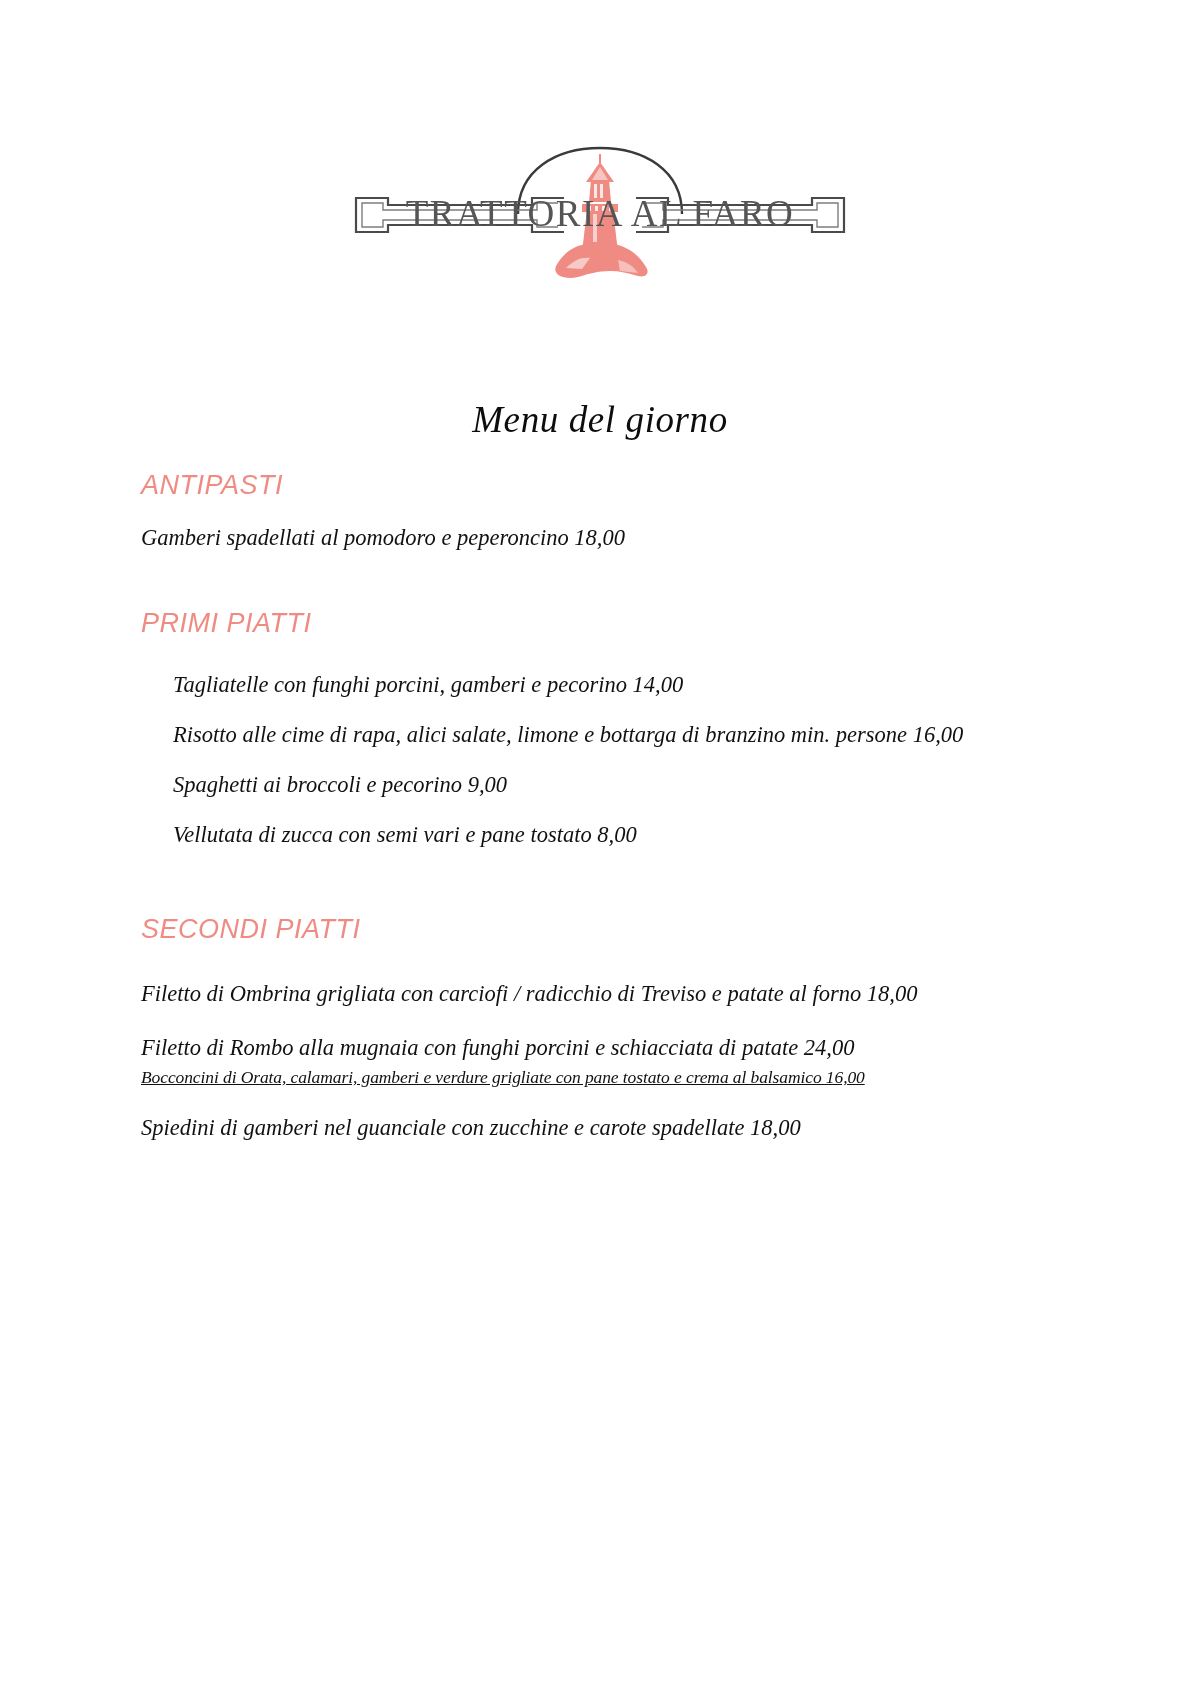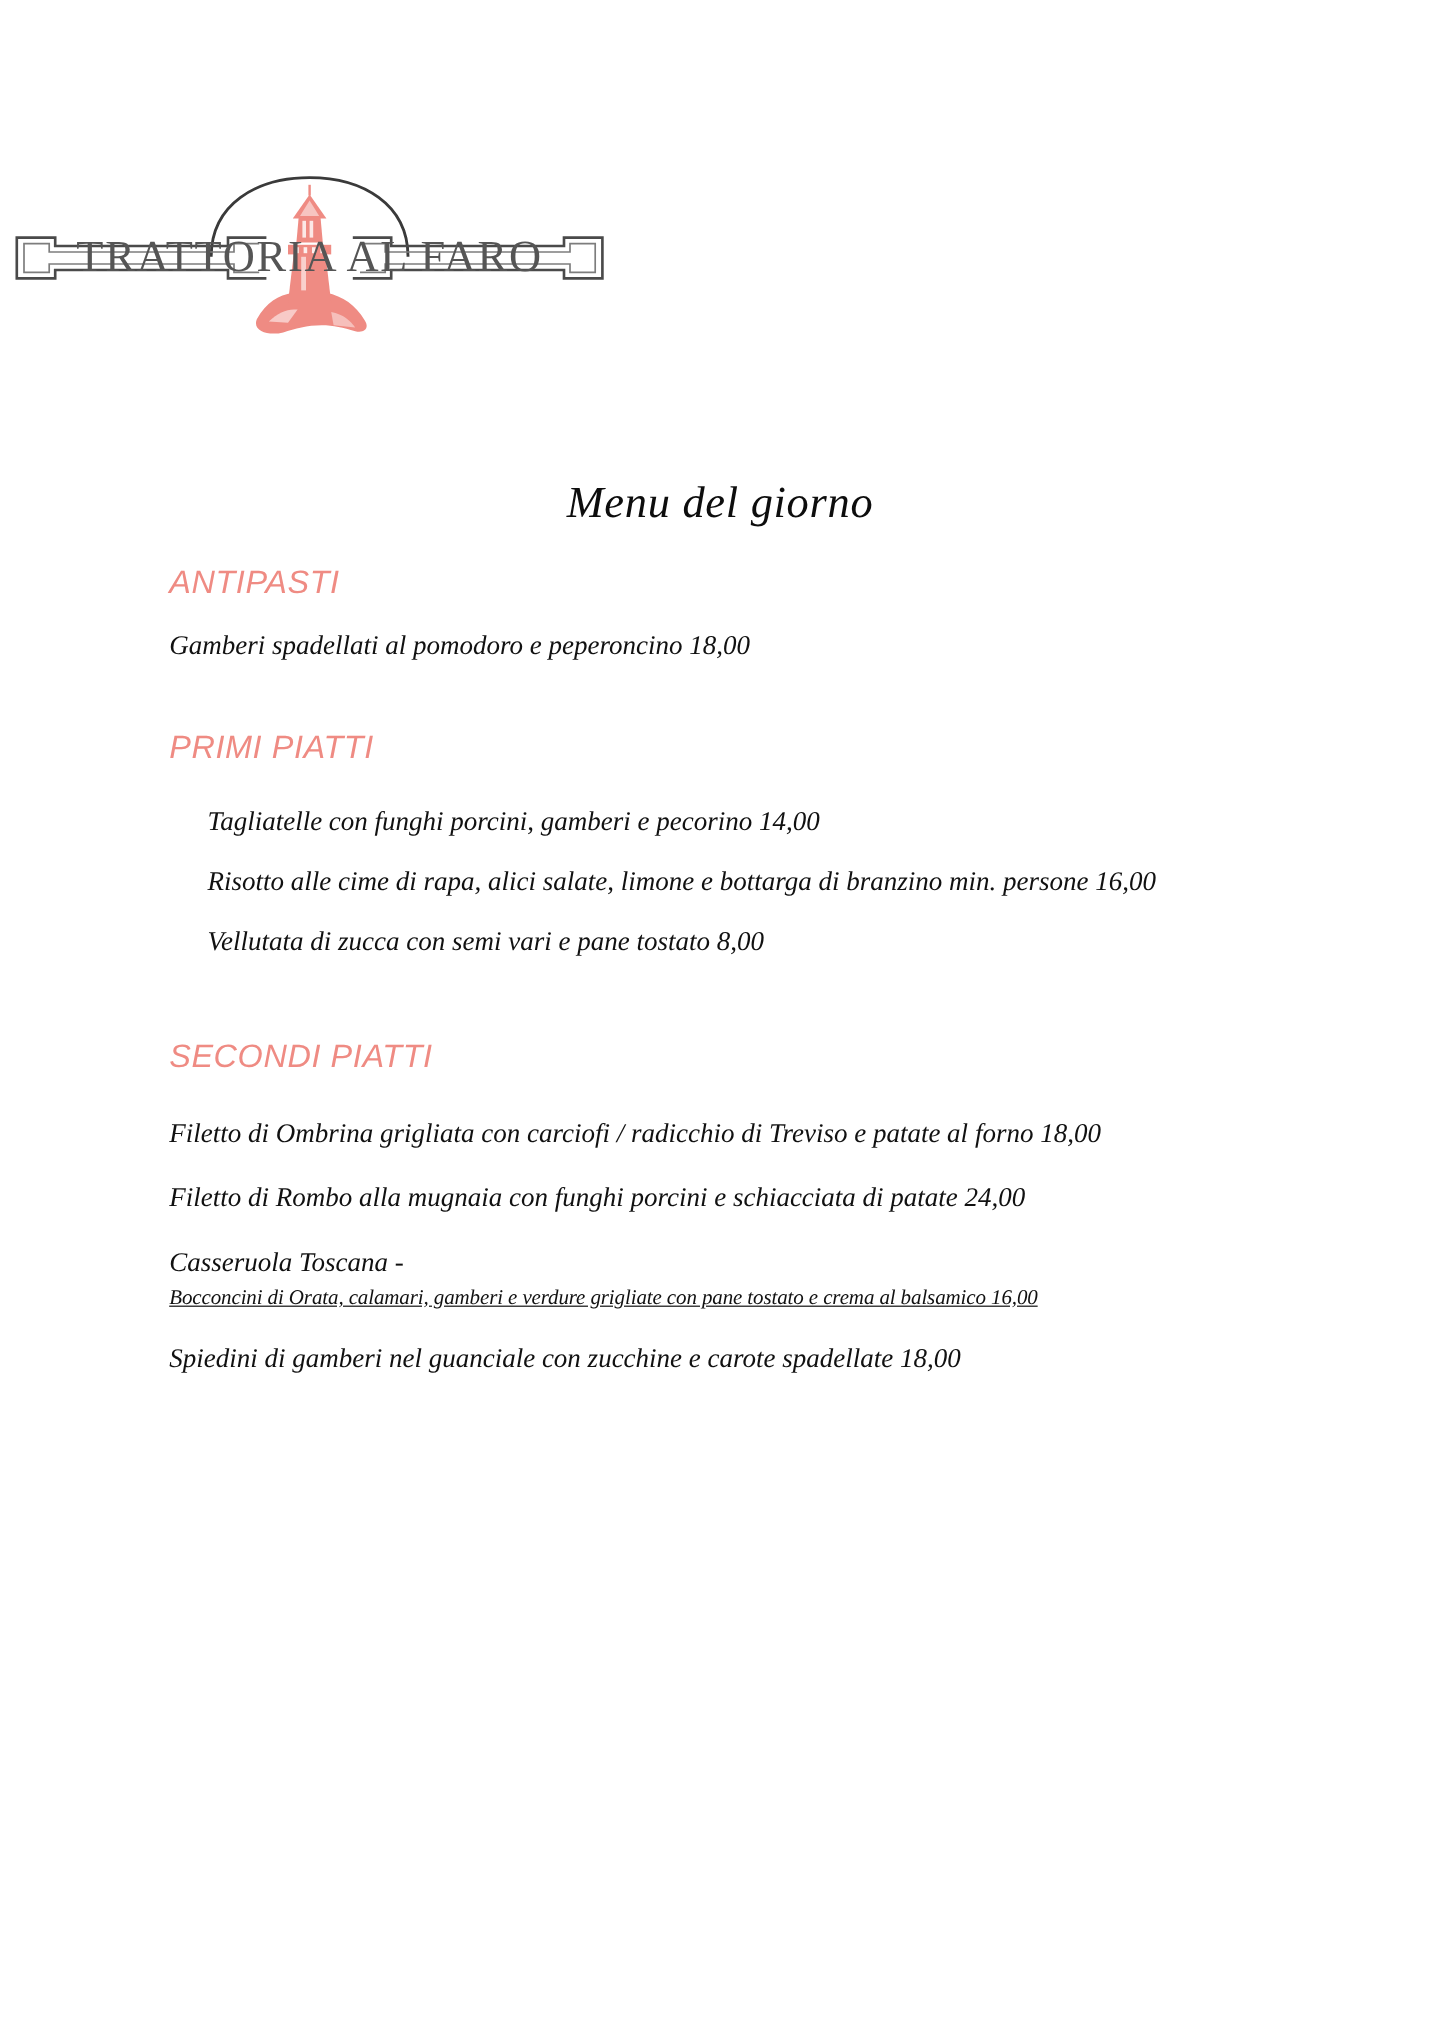--- a/index.html
+++ b/index.html
@@ -9,21 +9,21 @@
     background:#ffffff;
     font-family:"Liberation Serif", serif;
     -webkit-font-smoothing:antialiased;
     overflow:hidden;
   }
   .page{position:relative;width:1200px;height:1697px;background:#fff;}
 
   
   .logo-block{
     position:absolute;left:0;right:0;top:140px;
-    display:flex;
+    display:flex;justify-content:center;
   }
   .logo{position:relative;width:516px;height:145px;}
   .logo svg{display:block;width:516px;height:145px;}
 
   
   .menu-title{
     position:absolute;left:0;right:0;top:398px;
     text-align:center;
     font-family:"Liberation Serif", serif;
     font-style:italic;
@@ -147,29 +147,29 @@
       <ul class="items">
         <li class="item">Gamberi spadellati al pomodoro e peperoncino  18,00</li>
       </ul>
     </div>
 
     <div class="section sec-primi">
       <div class="section-heading">PRIMI PIATTI</div>
       <ul class="items">
         <li class="item">Tagliatelle con funghi porcini, gamberi e pecorino 14,00</li>
         <li class="item">Risotto alle cime di rapa, alici salate, limone e bottarga di branzino min. persone 16,00</li>
+        <li class="item">Spaghetti ai broccoli e pecorino   9,00</li>
         <li class="item">Vellutata di zucca con semi vari e pane tostato  8,00</li>
       </ul>
     </div>
 
     <div class="section sec-secondi">
       <div class="section-heading">SECONDI PIATTI</div>
       <ul class="items">
         <li class="item">Filetto di Ombrina grigliata con carciofi / radicchio di Treviso e patate al forno 18,00</li>
         <li class="item">Filetto di Rombo alla mugnaia con funghi porcini e schiacciata di patate  24,00</li>
-        <li class="item">Casseruola Toscana -</li>
         <li class="item small tight">Bocconcini di Orata, calamari, gamberi e verdure grigliate con pane tostato e crema al balsamico   16,00</li>
         <li class="item">Spiedini di gamberi nel guanciale con zucchine e carote spadellate  18,00</li>
       </ul>
     </div>
 
   </div>
 </div>
 
 </body></html>

